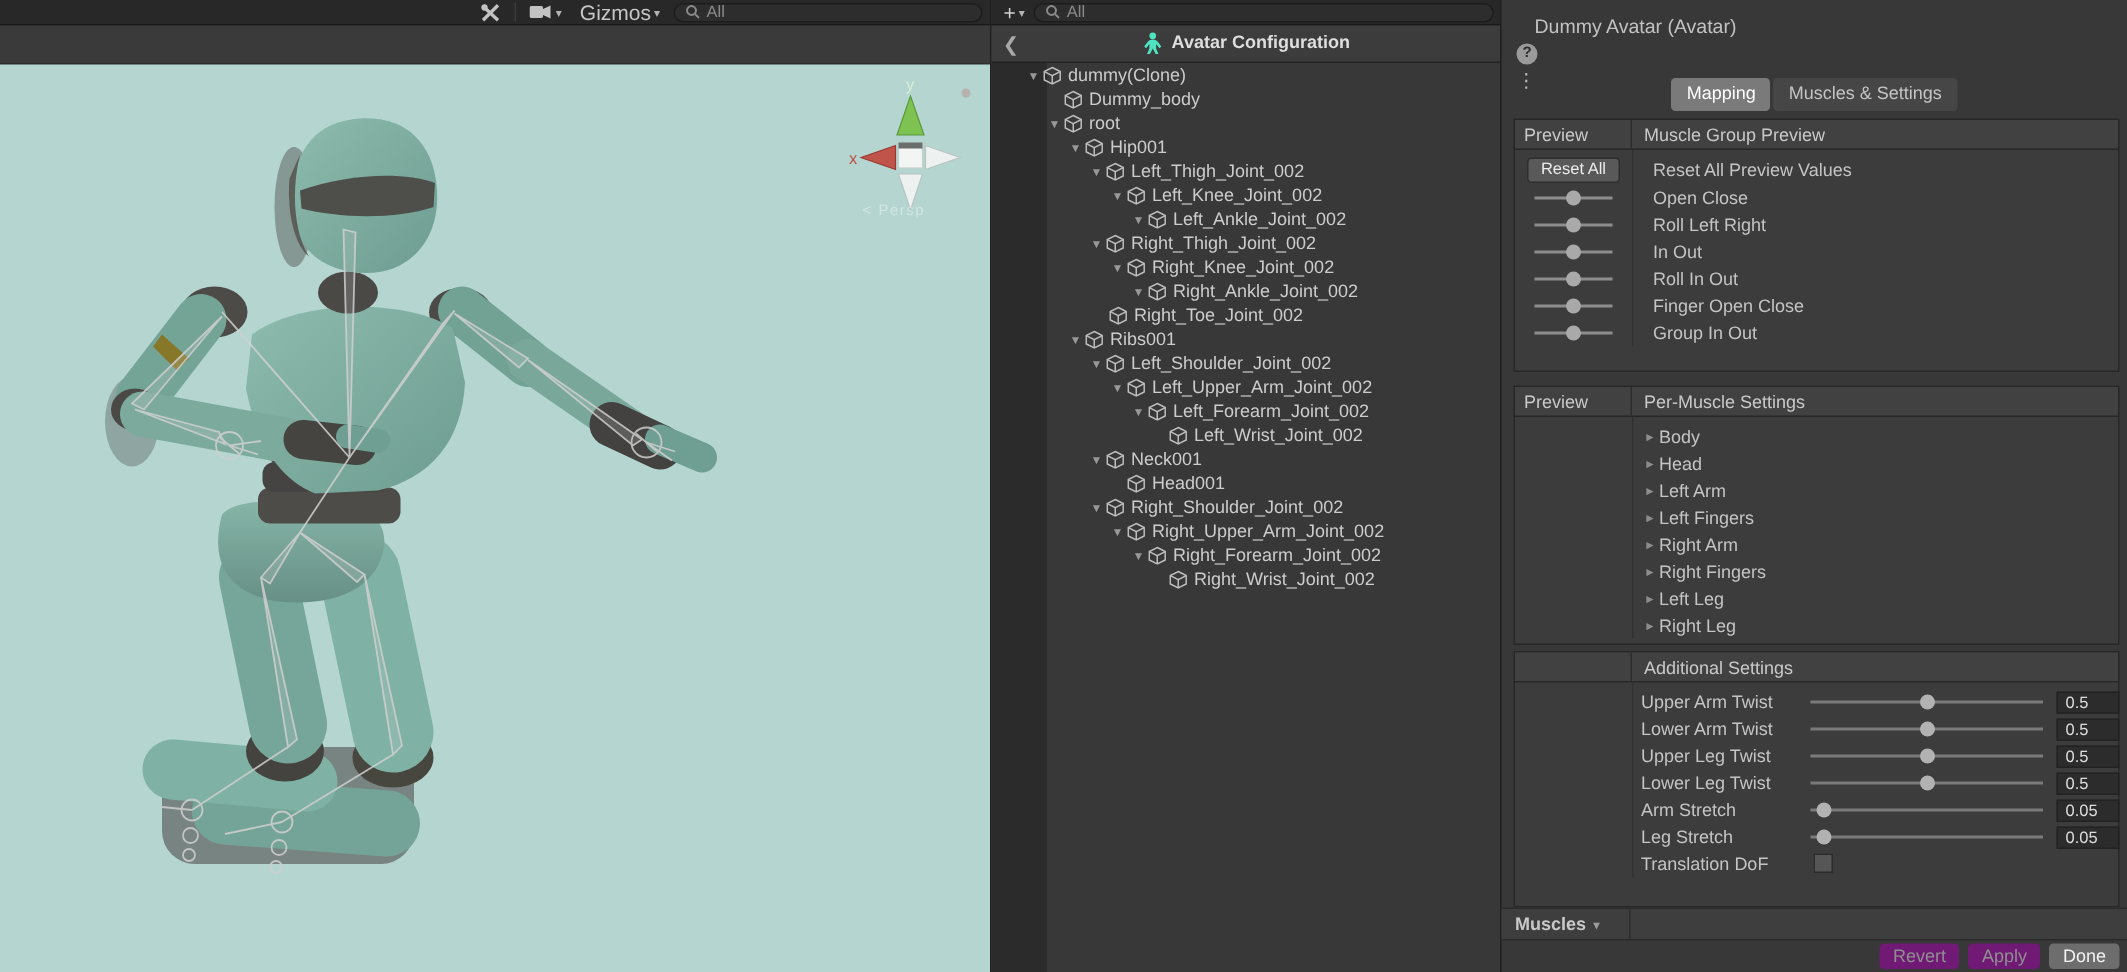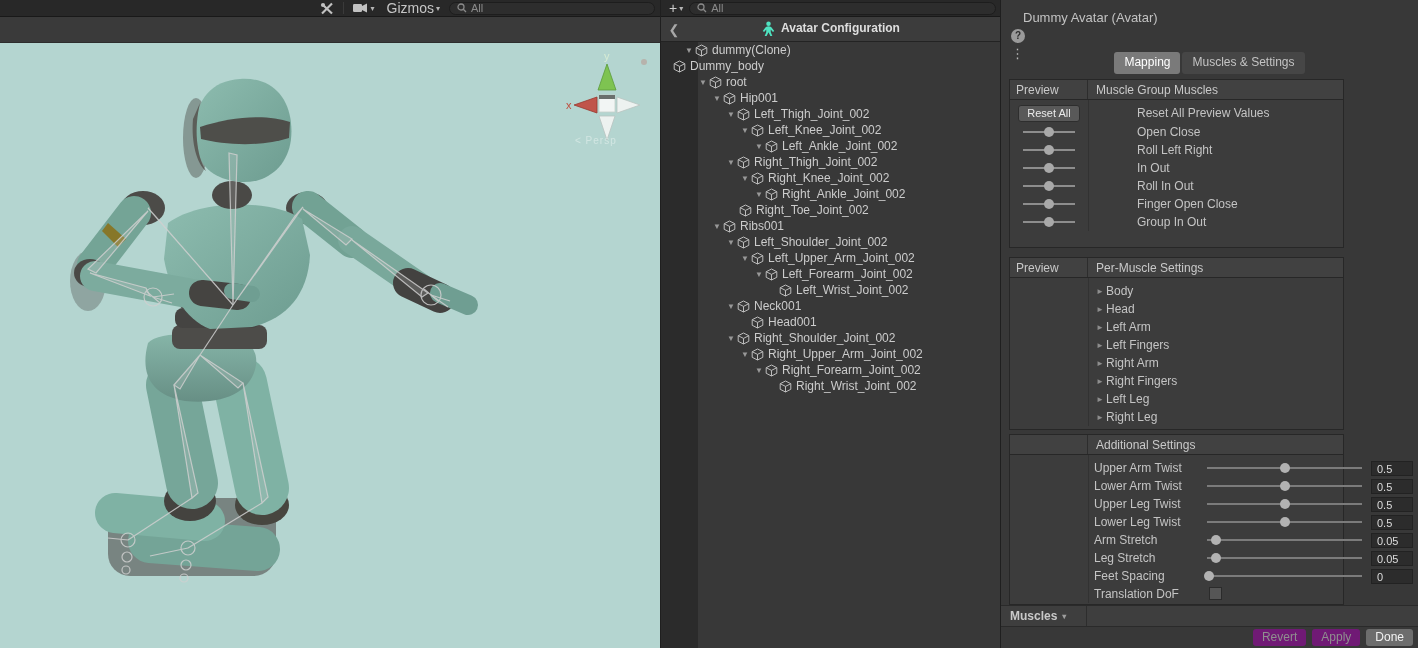--- a/index.html
+++ b/index.html
@@ -38,27 +38,27 @@
   
   .inspector { position:absolute; left:1000px; top:0; width:418px; height:648px; background:#383838; border-left:1px solid #1f1f1f; }
   .insp-header { position:absolute; left:0; top:0; width:100%; height:46px; display:flex; align-items:flex-start; padding:6px 8px 0 10px;flex-direction:column; }
   .insp-title { font-size:13px; color:#c2c2c2; margin:4px 0 0 12px; flex:1; }
   .help-icon { width:14px; height:14px; border-radius:50%; background:#9a9a9a; color:#2d2d2d; font-size:10px; font-weight:bold; text-align:center; line-height:14px; margin:4px 6px 0 0; }
   .kebab-icon { color:#b8b8b8; font-size:13px; margin-top:3px; letter-spacing:0; }
   .tabbar { position:absolute; left:0; top:52px; width:100%; height:22px; display:flex; justify-content:center; gap:2px; }
   .tab { font-size:12px; padding:3px 10px 4px; border-radius:3px; background:#464646; color:#c4c4c4; }
   .tab.active { background:#7a7a7a; color:#ffffff; }
 
-  .section { position:absolute; left:8px; width:335px; background:#3c3c3c; border:1px solid #272727; }
+  .section { position:absolute; left:8px; width:404px; background:#3c3c3c; border:1px solid #272727; }
   .sec-header { height:20px; background:#414141; border-bottom:1px solid #272727; display:flex; align-items:center; font-size:12px; color:#c9c9c9; }
   .sec-left { width:78px; align-self:stretch; display:flex; align-items:center; padding-left:6px; border-right:1px solid #2d2d2d; }
   .sec-rtitle { padding-left:8px; }
   .sec-body { position:relative; }
   .sec-body.with-div::before { content:""; position:absolute; left:78px; top:0; bottom:0; width:1px; background:#323232; }
-  .mrow { height:18px; display:flex; align-items:center; font-size:12px; color:#c4c4c4;gap:35px; }
+  .mrow { height:18px; display:flex; align-items:center; font-size:12px; color:#c4c4c4; }
   .mrow .lcell { width:78px; flex:0 0 78px; display:flex; align-items:center; justify-content:center; }
   .mrow .rlabel { padding-left:14px; }
   .reset-btn { background:#595959; color:#eaeaea; border:1px solid #2e2e2e; border-radius:3px; font-size:11px; padding:1px 8px 2px; }
   .uslider { position:relative; width:52px; height:14px; }
   .uslider .track { position:absolute; left:0; right:0; top:6px; height:2px; background:#8d8d8d; }
   .uslider .thumb { position:absolute; top:2px; width:10px; height:10px; border-radius:50%; background:#a9a9a9; }
   .grow { height:18px; display:flex; align-items:center; font-size:12px; color:#c4c4c4; }
   .grow .fold { margin-left:86px; width:10px; font-size:8px; color:#8d8d8d; }
   .arow { height:18px; display:flex; align-items:center; font-size:12px; color:#c4c4c4; position:relative; }
   .arow .alabel { position:absolute; left:84px; }
@@ -246,21 +246,21 @@
             <span class="tree-arrow">▼</span>
             <svg class="tree-cube" viewBox="0 0 13 13">
               <g fill="none" stroke="#bdbdbd" stroke-width="1">
                 <polygon points="6.5,1 11.8,3.7 11.8,9.3 6.5,12 1.2,9.3 1.2,3.7"></polygon>
                 <polyline points="1.2,3.7 6.5,6.4 11.8,3.7"></polyline>
                 <line x1="6.5" y1="6.4" x2="6.5" y2="12"></line>
               </g>
             </svg>
             <span>dummy(Clone)</span>
           </div>
-          <div class="tree-row" style="">
+          <div class="tree-row" style="padding-left: 36px;">
             <span class="tree-arrow"></span>
             <svg class="tree-cube" viewBox="0 0 13 13">
               <g fill="none" stroke="#bdbdbd" stroke-width="1">
                 <polygon points="6.5,1 11.8,3.7 11.8,9.3 6.5,12 1.2,9.3 1.2,3.7"></polygon>
                 <polyline points="1.2,3.7 6.5,6.4 11.8,3.7"></polyline>
                 <line x1="6.5" y1="6.4" x2="6.5" y2="12"></line>
               </g>
             </svg>
             <span>Dummy_body</span>
           </div>
@@ -500,21 +500,21 @@
     </div>
 
     <div class="tabbar" id="tabbar">
         <span class="tab active">Mapping</span>
         <span class="tab">Muscles &amp; Settings</span>
       </div>
 
     <div class="section" style="top:79px; height:169px;">
       <div class="sec-header">
         <span class="sec-left">Preview</span>
-        <span class="sec-rtitle">Muscle Group Muscles</span>
+        <span class="sec-rtitle">Muscle Group Preview</span>
       </div>
       <div class="sec-body with-div" id="mgp-body" style="padding-top:3px;">
         <div class="mrow" style="height:20px;">
           <span class="lcell">
             <button class="reset-btn">Reset All</button>
           </span>
           <span class="rlabel">Reset All Preview Values</span>
         </div>
         <div id="mgp-sliders">
             <div class="mrow">
@@ -664,28 +664,20 @@
           </div>
           <div class="arow">
             <span class="alabel">Leg Stretch</span>
             <span class="aslider">
               <span class="track"></span>
               <span class="thumb" style="left:calc(6% - 5px)"></span>
             </span>
             <span class="avalue">0.05</span>
           </div>
           <div class="arow">
-            <span class="alabel">Feet Spacing</span>
-            <span class="aslider">
-              <span class="track"></span>
-              <span class="thumb" style="left:calc(1% - 5px)"></span>
-            </span>
-            <span class="avalue">0</span>
-          </div>
-          <div class="arow">
             <span class="alabel">Translation DoF</span>
             <span class="acheck"></span>
           </div>
         </div>
     </div>
 
     <div class="muscles-bar">
       <span class="muscles-cell">
         <span>Muscles</span>
         <span class="tb-caret">▾</span>

